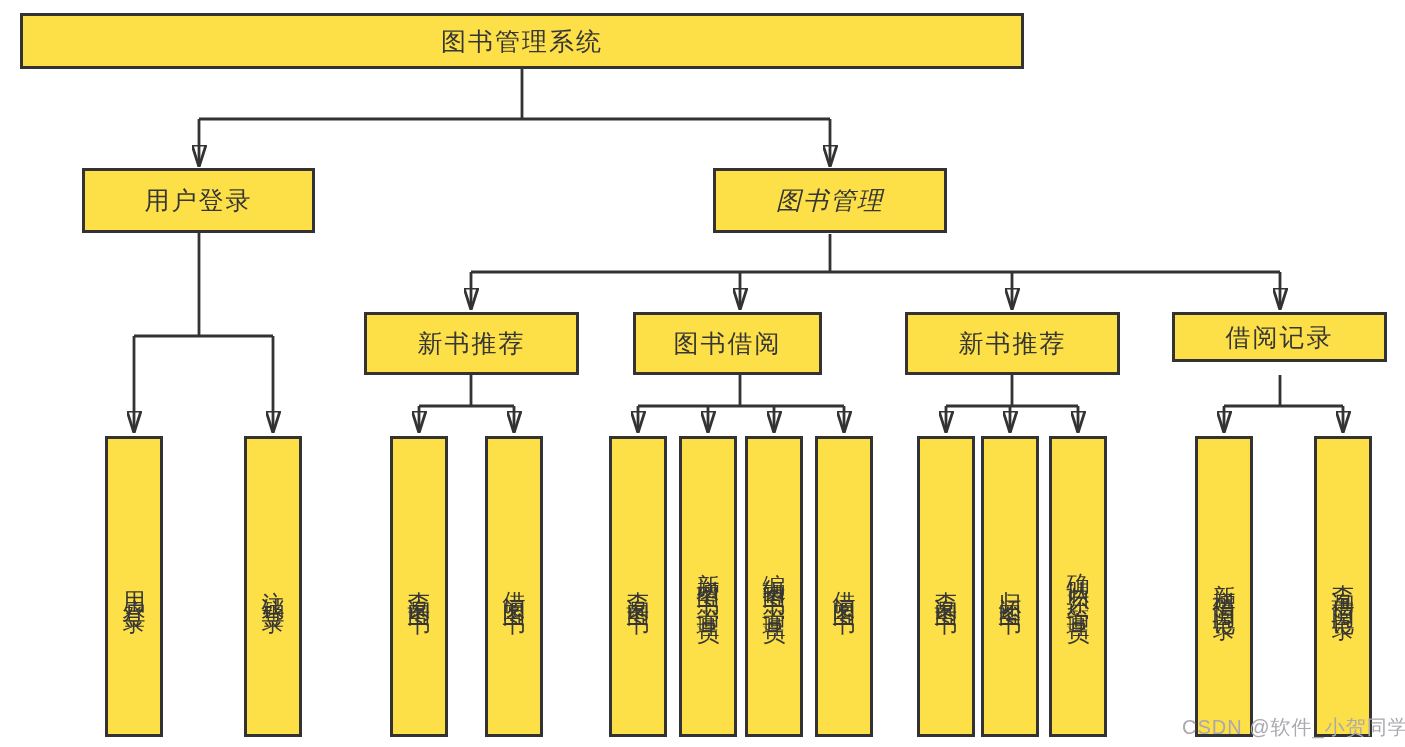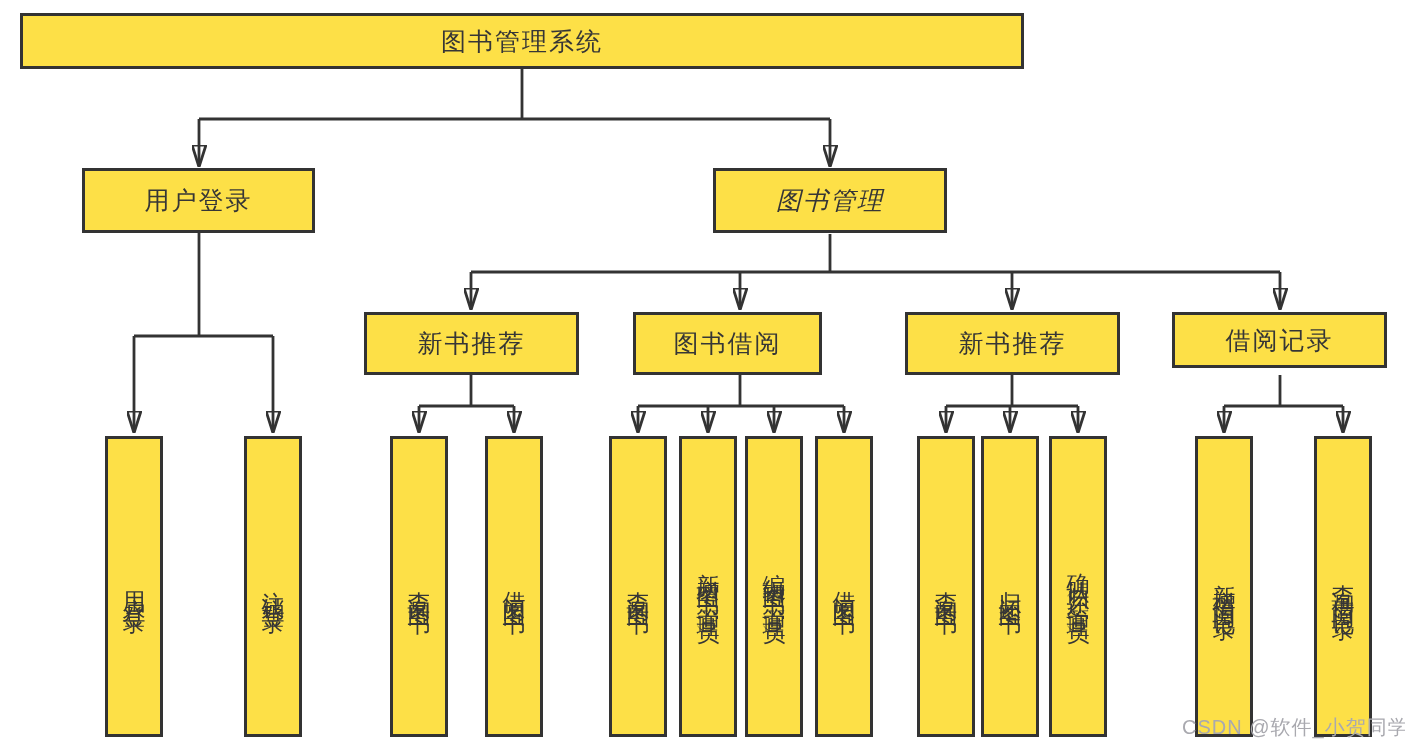--- a/index.html
+++ b/index.html
@@ -81,21 +81,21 @@
   </svg>
 
   <div class="box h" style="left:20px;top:13px;width:1004px;height:56px;">图书管理系统</div>
 
   <div class="box h" style="left:82px;top:168px;width:233px;height:65px;">用户登录</div>
   <div class="box h" style="left:713px;top:168px;width:234px;height:65px;font-style:italic;">图书管理</div>
 
   <div class="box h" style="left:364px;top:312px;width:215px;height:63px;text-align:center;">新书推荐</div>
   <div class="box h" style="left:633px;top:312px;width:189px;height:63px;">图书借阅</div>
   <div class="box h" style="left:905px;top:312px;width:215px;height:63px;">新书推荐</div>
-  <div class="box h" style="left:1172px;top:312px;width:215px;height:56px;">借阅记录</div>
+  <div class="box h" style="left:1172px;top:312px;width:215px;height:50px;">借阅记录</div>
 
   <div class="box v" style="left:105px;top:436px;width:58px;height:301px;">用户登录</div>
   <div class="box v" style="left:244px;top:436px;width:58px;height:301px;">注销登录</div>
 
   <div class="box v" style="left:390px;top:436px;width:58px;height:301px;">查询图书</div>
   <div class="box v" style="left:485px;top:436px;width:58px;height:301px;">借阅图书</div>
 
   <div class="box v" style="left:609px;top:436px;width:58px;height:301px;">查询图书</div>
   <div class="box v" style="left:679px;top:436px;width:58px;height:301px;">新增图书（管理员）</div>
   <div class="box v" style="left:745px;top:436px;width:58px;height:301px;">编辑图书（管理员）</div>

